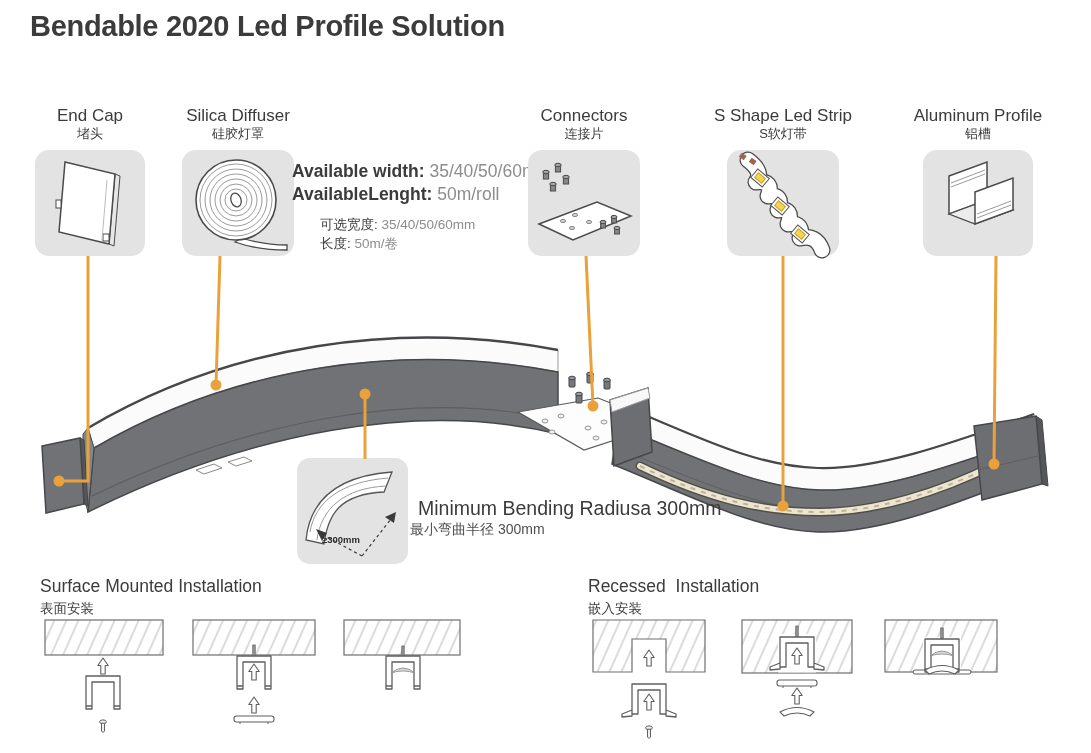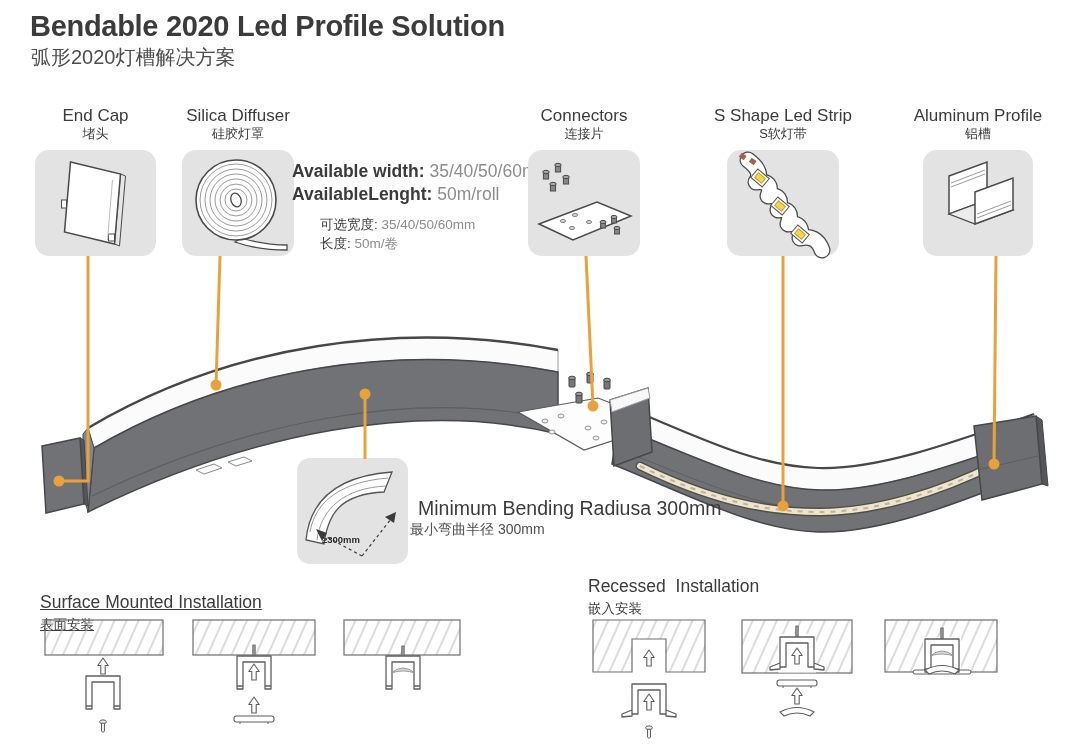--- a/index.html
+++ b/index.html
@@ -24,33 +24,32 @@
   .specs-zh{margin-top:9px;margin-left:28px;}
   .spec-line-zh{font-size:13.5px;line-height:19px;white-space:nowrap;}
   .spec-line-zh .b{color:#3b3b3c;}
   .spec-line-zh .v{color:#8d8d8f;}
   
   .bend-en{left:418px;top:497px;font-size:19.5px;color:#3b3b3c;white-space:nowrap;}
   .bend-zh{left:410px;top:521px;font-size:14px;color:#4e4e50;white-space:nowrap;}
   
   .sec-en{font-size:17.5px;color:#3b3b3c;white-space:pre-wrap;}
   .sec-zh{font-size:13.5px;color:#3b3b3c;margin-top:3px;}
-  .sec-surface{left:40px;top:592px;text-decoration:underline;}
+  .sec-surface{left:40px;top:576px;}
   .sec-recessed{left:588px;top:576px;}
   svg{overflow:visible;}
 </style>
 </head>
 <body>
 
 <div class="page">
 
   <div class="abs title-en">Bendable 2020 Led Profile Solution</div>
-  <div class="abs title-zh">弧形2020灯槽解决方案</div>
-
-  <div class="component" style="left:35px;width:121px;">
+
+  <div class="component" style="left:35px;width:110px;">
     <div class="c-labels">
       <div class="c-en">End Cap</div>
       <div class="c-zh">堵头</div>
     </div>
     <div class="c-box">
       <svg viewBox="0 0 110 106">
         <polygon points="80,24 85,26 79,96 74,94" fill="#e6e6e6" stroke="#4a4a4a" stroke-width="1"></polygon>
         <polygon points="30,12 80,24 74,94 24,82" fill="#fff" stroke="#4a4a4a" stroke-width="1.5"></polygon>
         <rect x="21" y="50" width="5" height="8" fill="#fff" stroke="#4a4a4a" stroke-width="1"></rect>
         <rect x="68" y="84" width="6" height="7" fill="#fff" stroke="#4a4a4a" stroke-width="1"></rect>

